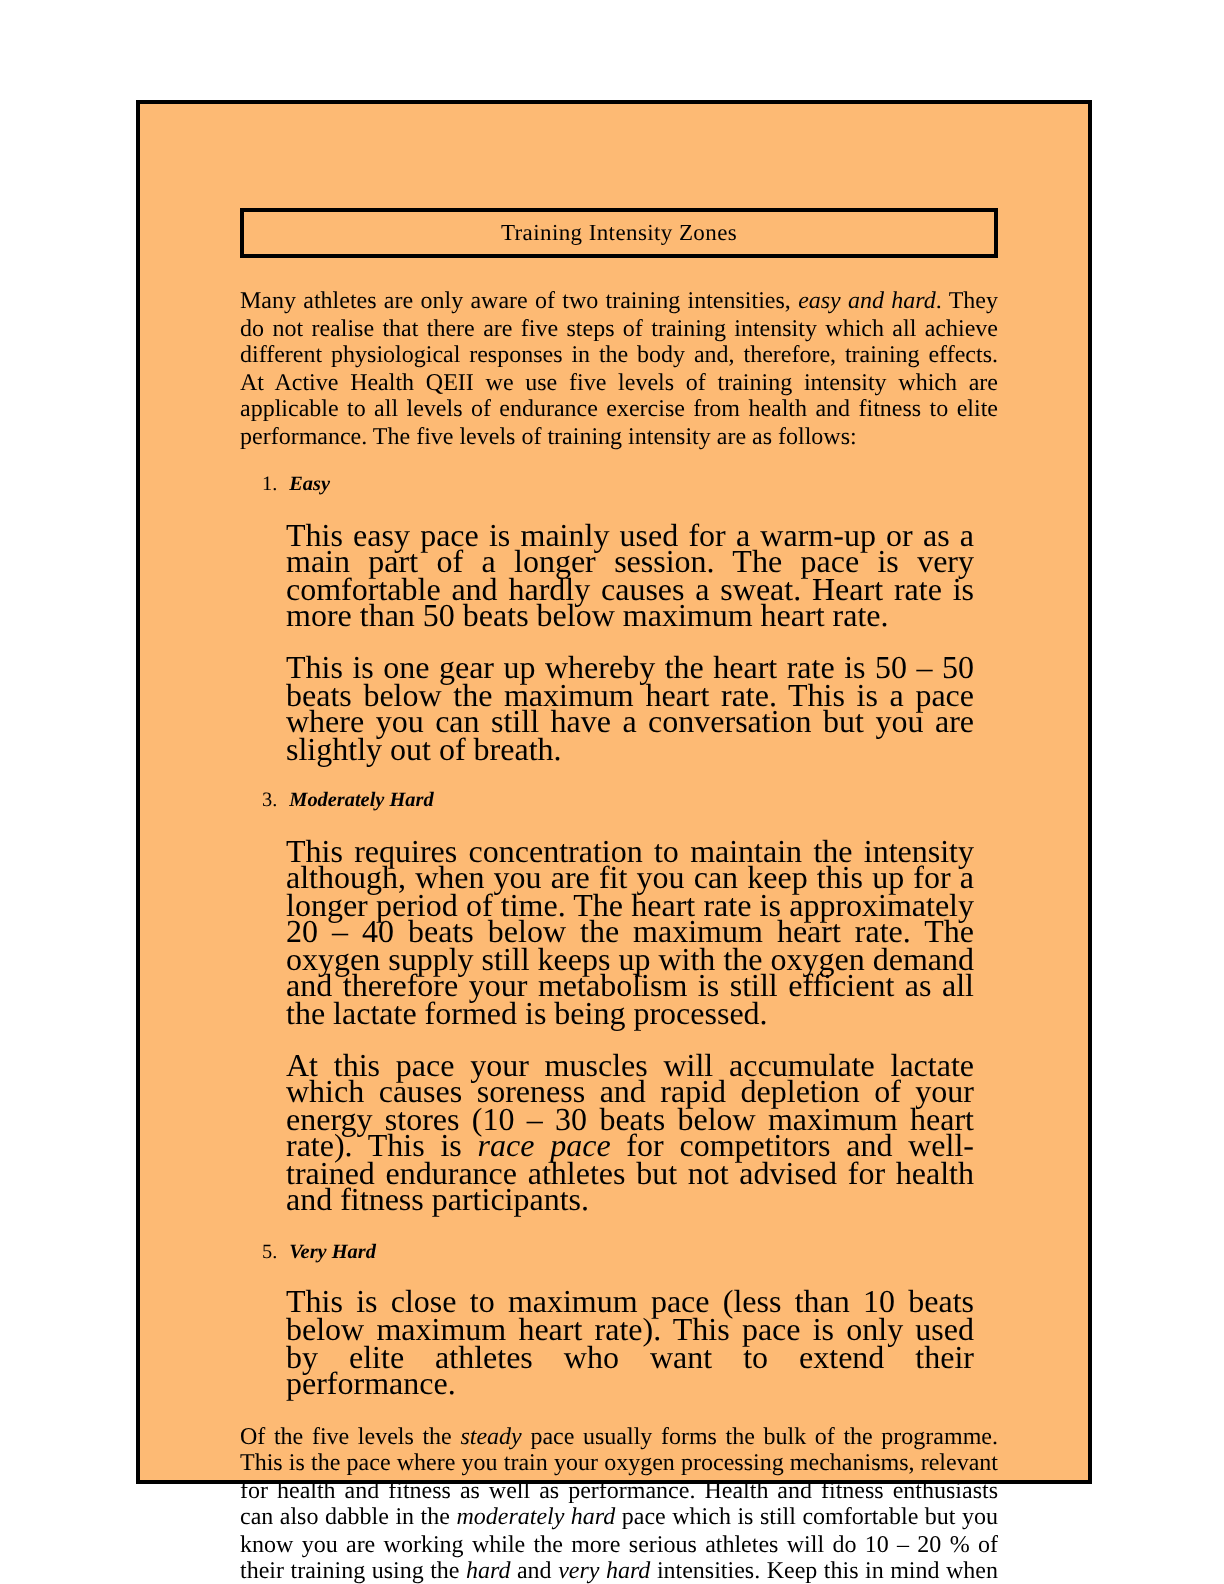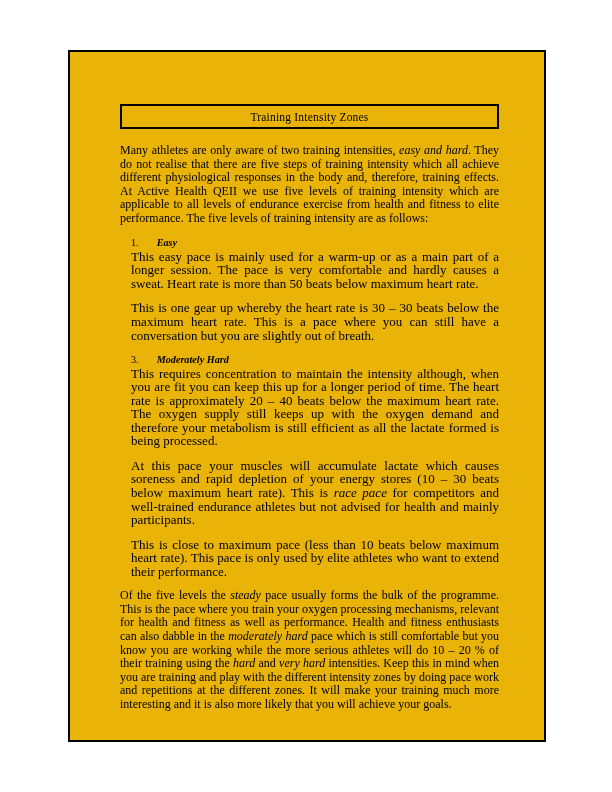--- a/index.html
+++ b/index.html
@@ -16,21 +16,21 @@
     overflow: hidden;
   }
   #page-frame {
     position: absolute;
     left: 68px;
     top: 50px;
     width: 478px;
     height: 692px;
     border: 2px solid #000000;
     box-sizing: border-box;
-    background: #eab308;
+    background: #fdba74;
     padding-left: 44px;
   }
   #content {
     position: absolute;
     left: 50px;
     top: 52px;
     width: 379px;
   }
   .title-box {
     border: 2px solid #000000;
@@ -63,28 +63,28 @@
     margin: 0 0 0 0;
     white-space: nowrap;
   }
   .sec-num {
     font-weight: normal;
     font-style: normal;
   }
   .sec-title {
     font-weight: bold;
     font-style: italic;
-    margin-left: 18px;
+    margin-left: 6px;
   }
   .sec-body {
-    font-size: 13px;
+    font-size: 16px;
     line-height: 13.55px;
     text-align: justify;
     text-justify: inter-word;
-    margin: 0;
+    margin: 12px;
   }
   i { font-style: italic; }
   .closing { margin-top: 11px; }
 </style>
 </head>
 <body>
 
 <div id="page-frame">
   <div id="content">
 
@@ -93,32 +93,33 @@
     </div>
 
     <p class="body-para"><span>Many athletes are only aware of two training intensities, </span><i>easy and hard</i><span>.  They do not realise that there are five steps of training intensity which all achieve different physiological responses in the body and, therefore, training effects.  At Active Health QEII we use five levels of training intensity which are applicable to all levels of endurance exercise from health and fitness to elite performance.  The five levels of training intensity are as follows:</span></p>
 
     <div class="section">
       <div class="sec-head"><span class="sec-num">1.</span><span class="sec-title">Easy</span></div>
       <p class="sec-body">This easy pace is mainly used for a warm-up or as a main part of a longer session.  The pace is very comfortable and hardly causes a sweat.  Heart rate is more than 50 beats below maximum heart rate.</p>
     </div>
 
     <div class="section">
-      <p class="sec-body">This is one gear up whereby the heart rate is 30 – 30 beats below the maximum heart rate.  This is a pace where you can still have a conversation but you are slightly out of breath.</p>
+      <p class="sec-body">This is one gear up whereby the heart rate is 50 – 50 beats below the maximum heart rate.  This is a pace where you can still have a conversation but you are slightly out of breath.</p>
     </div>
 
     <div class="section">
       <div class="sec-head"><span class="sec-num">3.</span><span class="sec-title">Moderately Hard</span></div>
       <p class="sec-body">This requires concentration to maintain the intensity although, when you are fit you can keep this up for a longer period of time.  The heart rate is approximately 20 – 40 beats below the maximum heart rate.  The oxygen supply still keeps up with the oxygen demand and therefore your metabolism is still efficient as all the lactate formed is being processed.</p>
     </div>
 
     <div class="section">
-      <p class="sec-body"><span>At this pace your muscles will accumulate lactate which causes soreness and rapid depletion of your energy stores (10 – 30 beats below maximum heart rate).  This is </span><i>race pace</i><span> for competitors and well-trained endurance athletes but not advised for health and mainly participants.</span></p>
+      <p class="sec-body"><span>At this pace your muscles will accumulate lactate which causes soreness and rapid depletion of your energy stores (10 – 30 beats below maximum heart rate).  This is </span><i>race pace</i><span> for competitors and well-trained endurance athletes but not advised for health and fitness participants.</span></p>
     </div>
 
     <div class="section">
+      <div class="sec-head"><span class="sec-num">5.</span><span class="sec-title">Very Hard</span></div>
       <p class="sec-body">This is close to maximum pace (less than 10 beats below maximum heart rate).  This pace is only used by elite athletes who want to extend their performance.</p>
     </div>
 
     <p class="body-para closing"><span>Of the five levels the </span><i>steady</i><span> pace usually forms the bulk of the programme.  This is the pace where you train your oxygen processing mechanisms, relevant for health and fitness as well as performance.  Health and fitness enthusiasts can also dabble in the </span><i>moderately hard</i><span> pace which is still comfortable but you know you are working while the more serious athletes will do 10 – 20 % of their training using the </span><i>hard</i><span> and </span><i>very hard</i><span> intensities.  Keep this in mind when you are training and play with the different intensity zones by doing pace work and repetitions at the different zones.  It will make your training much more interesting and it is also more likely that you will achieve your goals.</span></p>
 
   </div>
 </div>
 
 </body></html>

